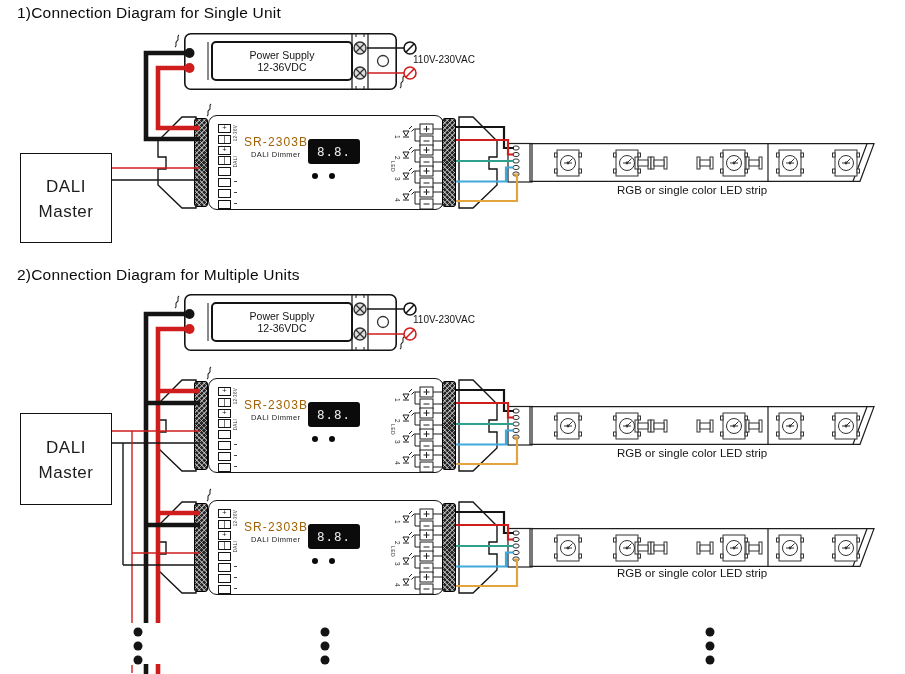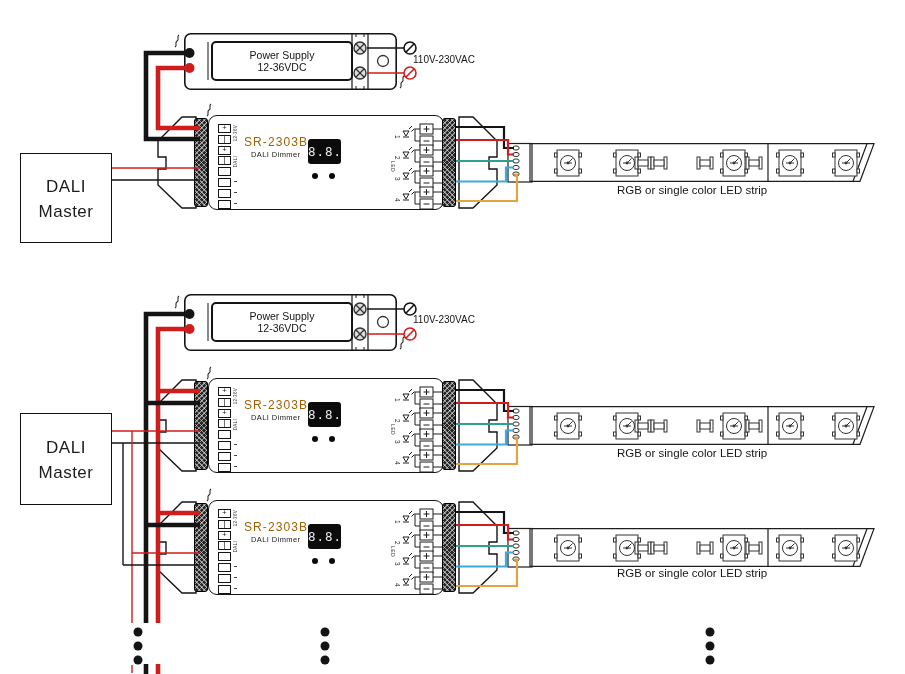--- a/index.html
+++ b/index.html
@@ -31,21 +31,21 @@
     background-image:repeating-linear-gradient(45deg,rgba(255,255,255,.5) 0 1px,transparent 1px 3.5px),
                      repeating-linear-gradient(135deg,rgba(255,255,255,.5) 0 1px,transparent 1px 3.5px);
     box-sizing:border-box;}
   .insq{position:absolute;left:60px;width:13px;height:9px;border:1px solid #141414;
     box-sizing:border-box;font-size:7.5px;line-height:6.5px;text-align:center;color:#111;background:#fff;}
   .vlab{position:absolute;writing-mode:vertical-rl;transform:rotate(180deg);font-size:4.5px;
     letter-spacing:.3px;color:#333;}
   .mdash{position:absolute;left:76px;width:3px;height:1px;background:#444;}
   .model{position:absolute;left:86px;top:20px;font-size:12px;letter-spacing:1.1px;color:#a16207;}
   .subtitle{position:absolute;left:93px;top:35px;font-size:7.5px;letter-spacing:.4px;color:#222;}
-  .disp{position:absolute;left:150px;top:24px;width:33px;height:25px;background:#0b0b0b;
+  .disp{position:absolute;left:150px;top:24px;width:52px;height:25px;background:#0b0b0b;
     border-radius:3px;color:#e9e9e9;font-family:"DejaVu Sans Mono",monospace;font-size:12.5px;
     line-height:25px;text-align:center;letter-spacing:1px;}
   .bdot{position:absolute;width:6px;height:6px;border-radius:50%;background:#0b0b0b;top:58px;}
   .trap{fill:#fff;stroke:#141414;stroke-width:1.4;}
   .chg line,.chg polygon,.chg rect{stroke:#1e1e1e;stroke-width:1;fill:#fff;}
   .chnum{font-family:"Liberation Sans",sans-serif;font-size:6.5px;fill:#222;}
   .ledlbl{font-family:"Liberation Sans",sans-serif;font-size:5px;fill:#333;letter-spacing:.5px;}
   
   .stripg{stroke:#1d1d1d;stroke-width:1.2;fill:none;}
   .cmp{stroke:#333;stroke-width:1;fill:#fff;}
@@ -58,20 +58,22 @@
   .thick{stroke-width:4.6;} .mid{stroke-width:2.2;} .thin{stroke-width:1.4;}
   .acs{fill:none;stroke-width:1.6;}
   .edot{fill:#141414;}
   .squig{fill:none;stroke:#222;stroke-width:1.1;}
 </style>
 </head>
 <body>
 
 <div id="stage">
 
+  <div class="lab title" style="left:17px;top:4px">1)Connection Diagram for Single Unit</div>
+  <div class="lab title" style="left:17px;top:266px">2)Connection Diagram for Multiple Units</div>
 
   <div class="lab mains" style="left:413px;top:54px">110V-230VAC</div>
   <div class="lab mains" style="left:413px;top:314px">110V-230VAC</div>
 
   <div class="lab caption" style="left:617px;top:184px">RGB or single color LED strip</div>
   <div class="lab caption" style="left:617px;top:447px">RGB or single color LED strip</div>
   <div class="lab caption" style="left:617px;top:567px">RGB or single color LED strip</div>
 
   <div class="master" style="left:20px;top:153px;height:90px;padding-top:20px">
     <span class="ln">DALI</span>

